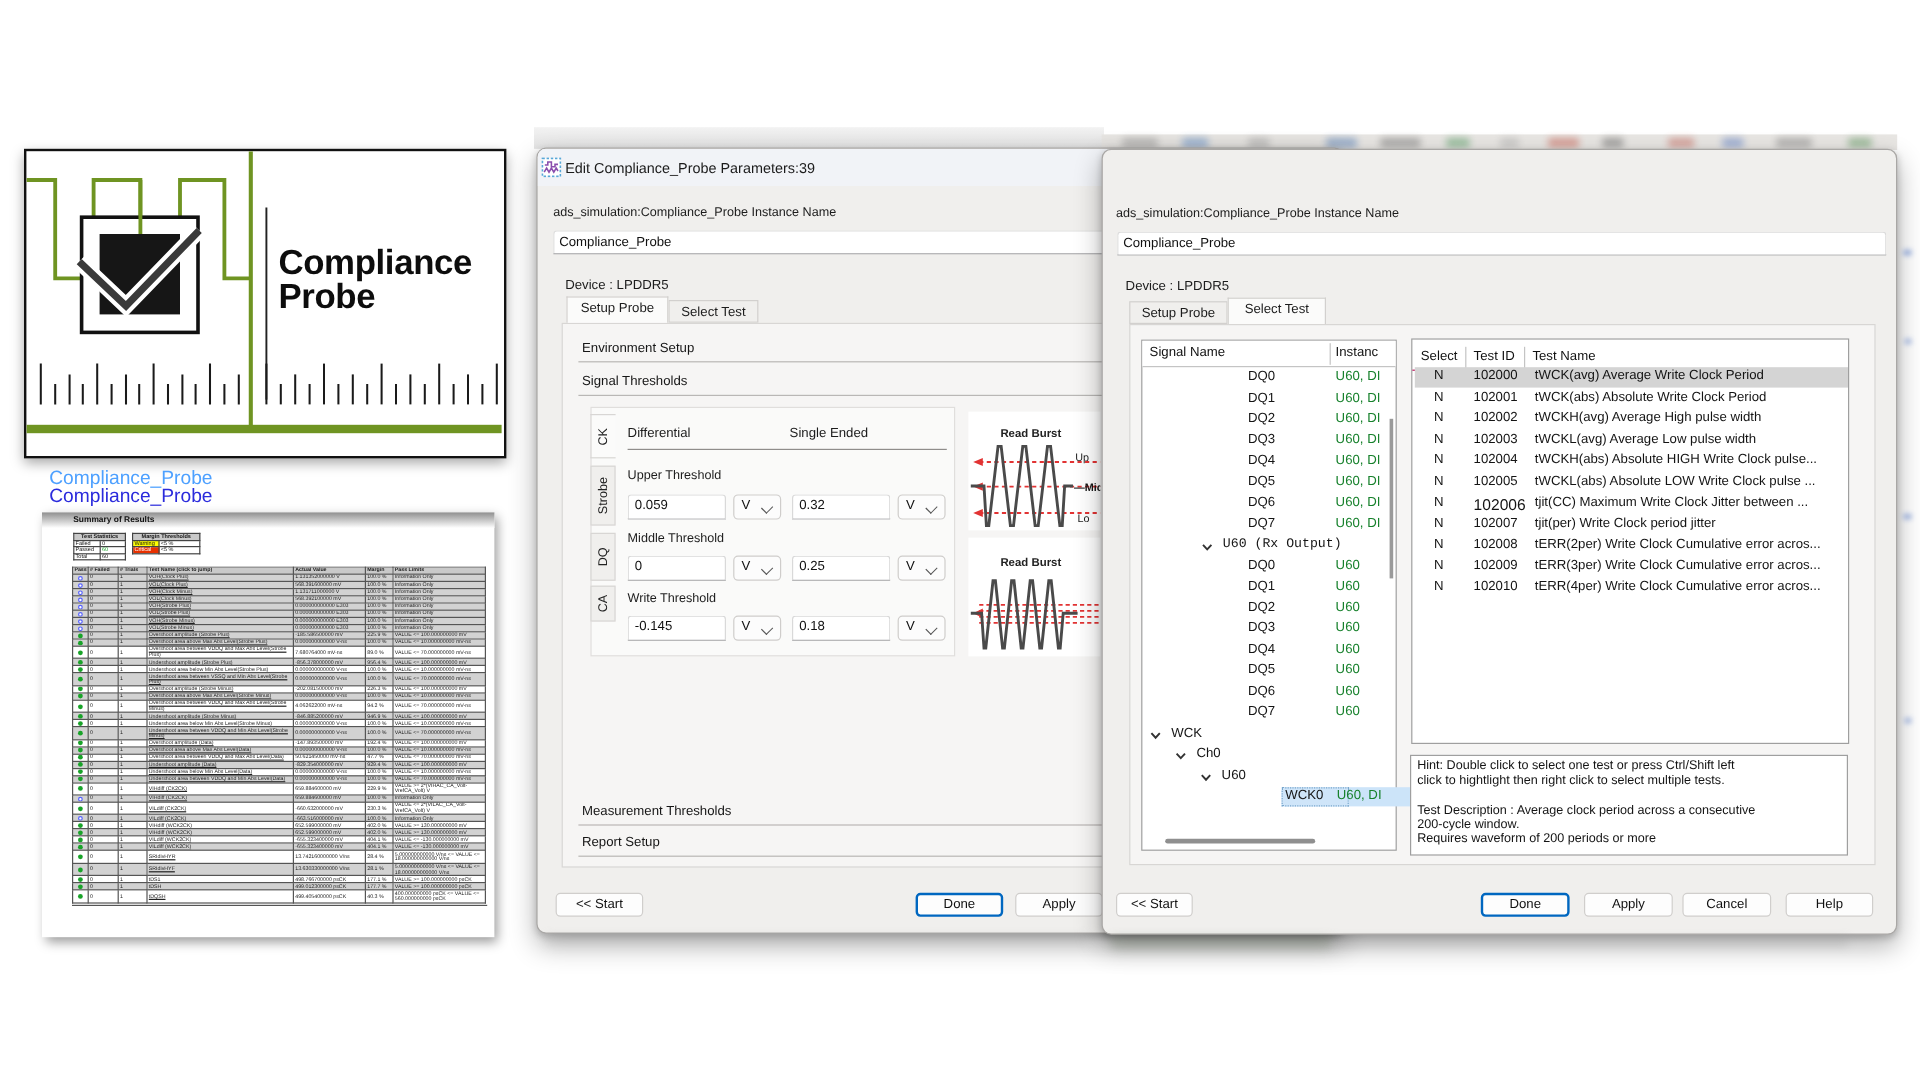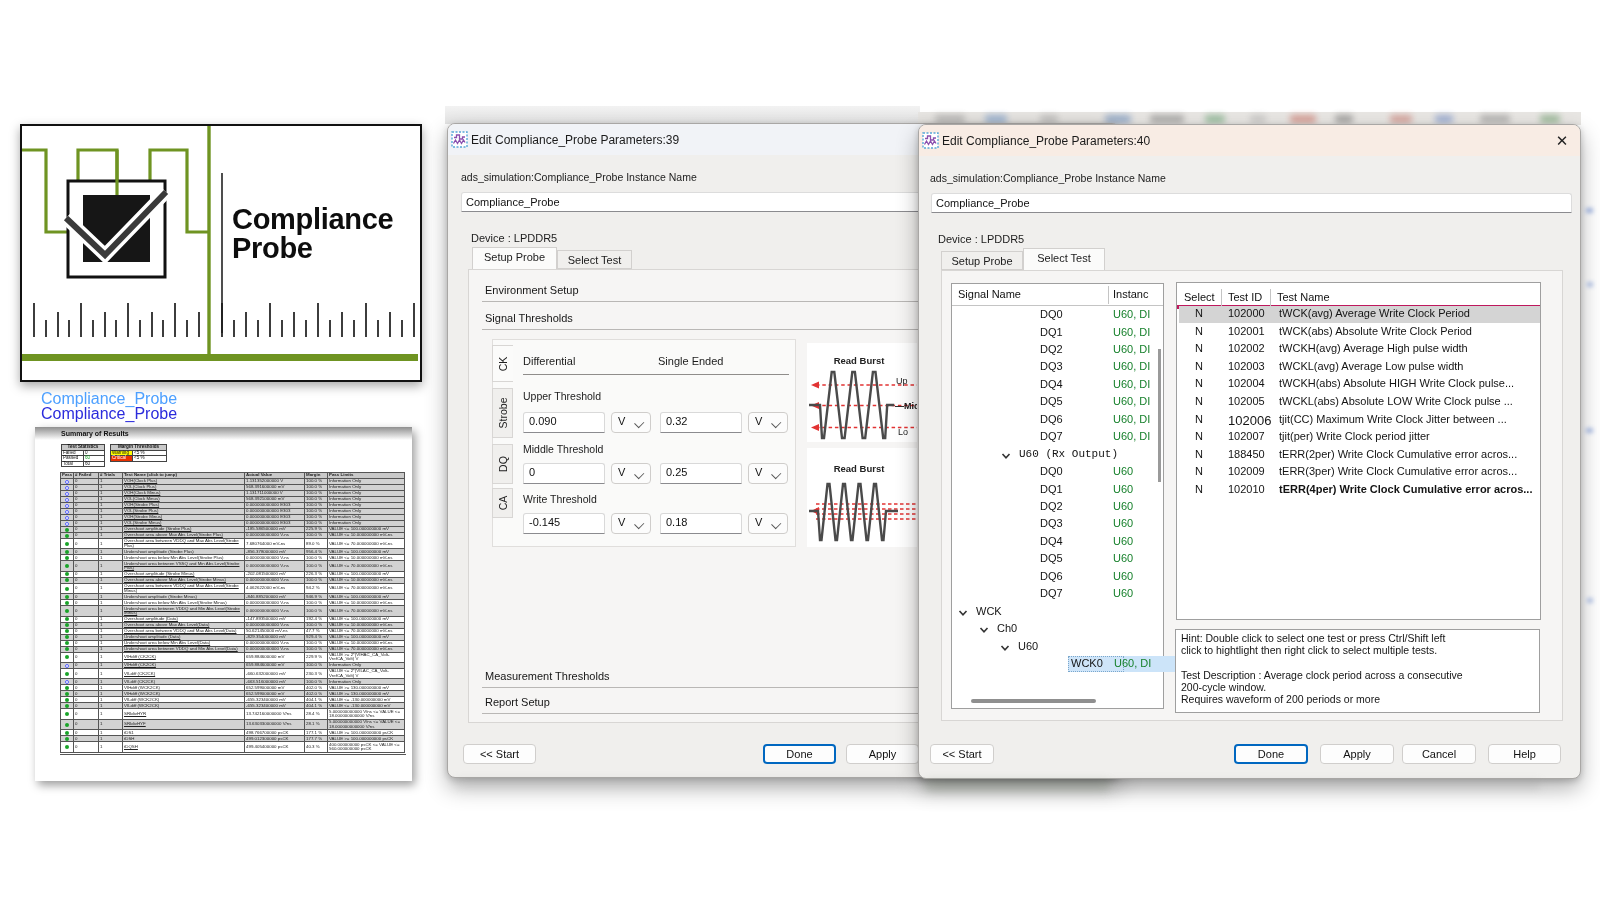--- a/index.html
+++ b/index.html
@@ -671,21 +671,21 @@
     <div class="vtab" style="top:320px; height:40px;">
       <span>DQ</span>
     </div>
     <div class="vtab" style="top:364px; height:30px;">
       <span>CA</span>
     </div>
     <div class="lbl" style="left:75px; top:231px; font-size:11px;">Differential</div>
     <div class="lbl" style="left:210px; top:231px; font-size:11px;">Single Ended</div>
     <div class="sline" style="left:75px; top:250px; width:266px; background:#8f8d8b;"></div>
     <div class="lbl" style="left:75px; top:266px;">Upper Threshold</div>
-    <div class="fld" style="left:75px; top:288px; width:82px; height:21px;">0.090</div>
+    <div class="fld" style="left:75px; top:288px; width:82px; height:21px;">0.059</div>
     <div class="cmb" style="left:163px; top:288px; width:40px; height:21px;">V</div>
     <div class="fld" style="left:212px; top:288px; width:82px; height:21px;">0.32</div>
     <div class="cmb" style="left:300px; top:288px; width:40px; height:21px;">V</div>
     <div class="lbl" style="left:75px; top:319px;">Middle Threshold</div>
     <div class="fld" style="left:75px; top:339px; width:82px; height:21px;">0</div>
     <div class="cmb" style="left:163px; top:339px; width:40px; height:21px;">V</div>
     <div class="fld" style="left:212px; top:339px; width:82px; height:21px;">0.25</div>
     <div class="cmb" style="left:300px; top:339px; width:40px; height:21px;">V</div>
     <div class="lbl" style="left:75px; top:369px;">Write Threshold</div>
     <div class="fld" style="left:75px; top:389px; width:82px; height:21px;">-0.145</div>
@@ -725,29 +725,20 @@
     <div class="sect" style="left:37px; top:546px;">Measurement Thresholds</div>
     <div class="sline" style="left:34px; top:563px; width:618px;"></div>
     <div class="sect" style="left:37px; top:572px;">Report Setup</div>
     <div class="sline" style="left:34px; top:589px; width:618px;"></div>
     <div class="btn" style="left:15px; top:620px; width:73px;">&lt;&lt; Start</div>
     <div class="btn def" style="left:315px; top:620px; width:73px;">Done</div>
     <div class="btn" style="left:398px; top:620px; width:73px;">Apply</div>
 </div>
 
 <div class="dlg" id="dlg40">
-  <div class="tbar">
-    <svg class="ticon" viewBox="0 0 17 17">
-      <rect x="1" y="1" width="15" height="15" fill="#fff" stroke="#58a8d8" stroke-width="1.4" stroke-dasharray="2,1.5"></rect>
-      <path d="M3,6.5 h2.5 v-2.5 h3 v4 h3 v-2 h2.5" fill="none" stroke="#8a4fae" stroke-width="1.3"></path>
-      <path d="M2.5,12.5 l2,-3.5 2,3.5 2,-3.5 2,3.5 2,-3.5 1.5,2.5" fill="none" stroke="#8a4fae" stroke-width="1.3"></path>
-    </svg>
-    <div class="ttext">Edit Compliance_Probe Parameters:40</div>
-    <div class="xbtn">✕</div>
-  </div>
   <div class="lbl" style="left:11px; top:47px;">ads_simulation:Compliance_Probe Instance Name</div>
     <div class="inp" style="left:12px; top:68px; width:641px; height:20px;">Compliance_Probe</div>
     <div class="lbl" style="left:19px; top:108px; font-size:11px;">Device : LPDDR5</div>
     <div class="tab off" style="left:22px; top:126px; width:82px;">Setup Probe</div>
     <div class="tab on" style="left:104px; top:123px; width:82px;">Select Test</div>
     <div class="pane" style="left:22px; top:145px; width:622px; height:451px; background:#f6f5f4;"></div>
     <div class="white" style="left:32px; top:158px; width:213px; height:426px;">
       <div style="position:absolute; left:0; top:0; width:100%; height:22px; background:#fff; border-bottom:1px solid #c4c4c4;">
         <span style="position:absolute; left:6px; top:4px; font-size:11px; color:#111;">Signal Name</span>
         <span style="position:absolute; left:161px; top:4px; font-size:11px; color:#111;">Instanc</span>
@@ -801,21 +792,21 @@
           <polyline points="1.5,3 5,6.8 8.5,3" fill="none" stroke="#333" stroke-width="1.6"></polyline>
         </svg></div>
       <div class="trow" style="left:66px; top:355.5px;">U60</div>
       <div style="position:absolute; left:116px; top:372.0px; width:118px; height:16px; background:#cce4f9;"></div>
       <div class="trow" style="left:116px; top:372.0px; width:56px; height:16px; background:#cfe5f9; border:1px dotted #7aa7cc; padding-left:2px;">WCK0</div>
       <div class="trow grn" style="left:162px; top:373.0px;">U60, DI</div>
       <div style="position:absolute; right:2px; top:65px; width:3px; height:133px; background:#9a9a9a;"></div>
       <div style="position:absolute; left:19px; top:415px; width:125px; height:4px; background:#8f8f8f; border-radius:2px;"></div>
     </div>
     <div class="white" style="left:257px; top:157px; width:365px; height:338px;">
-      <div style="position:absolute; left:0; top:4px; width:100%; height:22px; border-bottom:4px solid #be185d;">
+      <div style="position:absolute; left:0; top:4px; width:100%; height:22px; border-bottom:1px solid #be185d;">
         <span style="position:absolute; left:7px; top:4px; font-size:11px; color:#111;">Select</span>
         <span style="position:absolute; left:51px; top:4px; font-size:11px; color:#111;">Test ID</span>
         <span style="position:absolute; left:100px; top:4px; font-size:11px; color:#111;">Test Name</span>
         <span style="position:absolute; left:44px; top:2px; width:1px; height:18px; background:#c4c4c4;"></span>
         <span style="position:absolute; left:93px; top:2px; width:1px; height:18px; background:#c4c4c4;"></span>
       </div>
       <div style="position:absolute; left:2px; top:23.0px; width:361px; height:16.5px; background:#d4d4d4;">
         <span style="position:absolute; left:16px; font-size:11px; top:1px; color:#141414;">N</span>
         <span style="position:absolute; left:49px; font-size:11px; top:1px; color:#141414;">102000</span>
         <span style="position:absolute; left:100px; font-size:11px; top:1px; color:#141414; white-space:nowrap;">tWCK(avg) Average Write Clock Period</span>
@@ -850,32 +841,32 @@
         <span style="position:absolute; left:49px; font-size:13px; top:1px; color:#141414;">102006</span>
         <span style="position:absolute; left:100px; font-size:11px; top:1px; color:#141414; white-space:nowrap;">tjit(CC) Maximum Write Clock Jitter between ...</span>
       </div>
       <div style="position:absolute; left:2px; top:146.2px; width:361px; height:16.5px; ">
         <span style="position:absolute; left:16px; font-size:11px; top:1px; color:#141414;">N</span>
         <span style="position:absolute; left:49px; font-size:11px; top:1px; color:#141414;">102007</span>
         <span style="position:absolute; left:100px; font-size:11px; top:1px; color:#141414; white-space:nowrap;">tjit(per) Write Clock period jitter</span>
       </div>
       <div style="position:absolute; left:2px; top:163.8px; width:361px; height:16.5px; ">
         <span style="position:absolute; left:16px; font-size:11px; top:1px; color:#141414;">N</span>
-        <span style="position:absolute; left:49px; font-size:11px; top:1px; color:#141414;">188450</span>
+        <span style="position:absolute; left:49px; font-size:11px; top:1px; color:#141414;">102008</span>
         <span style="position:absolute; left:100px; font-size:11px; top:1px; color:#141414; white-space:nowrap;">tERR(2per) Write Clock Cumulative error acros...</span>
       </div>
       <div style="position:absolute; left:2px; top:181.4px; width:361px; height:16.5px; ">
         <span style="position:absolute; left:16px; font-size:11px; top:1px; color:#141414;">N</span>
         <span style="position:absolute; left:49px; font-size:11px; top:1px; color:#141414;">102009</span>
         <span style="position:absolute; left:100px; font-size:11px; top:1px; color:#141414; white-space:nowrap;">tERR(3per) Write Clock Cumulative error acros...</span>
       </div>
       <div style="position:absolute; left:2px; top:199.0px; width:361px; height:16.5px; ">
         <span style="position:absolute; left:16px; font-size:11px; top:1px; color:#141414;">N</span>
         <span style="position:absolute; left:49px; font-size:11px; top:1px; color:#141414;">102010</span>
-        <span style="position:absolute; left:100px; font-size:11px; top:1px; color:#141414; white-space:nowrap;font-weight:bold;">tERR(4per) Write Clock Cumulative error acros...</span>
+        <span style="position:absolute; left:100px; font-size:11px; top:1px; color:#141414; white-space:nowrap;">tERR(4per) Write Clock Cumulative error acros...</span>
       </div>
     </div>
     <div class="white" style="left:256px; top:504px; width:365px; height:84px; font-size:10.5px; color:#141414; line-height:12.3px; padding:2px 5px;">Hint: Double click to select one test or press Ctrl/Shift left<br>click to hightlight then right click to select multiple tests.<br><br>Test Description : Average clock period across a consecutive<br>200-cycle window.<br>Requires waveform of 200 periods or more</div>
     <div class="btn" style="left:11px; top:619px; width:64px;">&lt;&lt; Start</div>
     <div class="btn def" style="left:315px; top:619px; width:74px;">Done</div>
     <div class="btn" style="left:401px; top:619px; width:74px;">Apply</div>
     <div class="btn" style="left:483px; top:619px; width:74px;">Cancel</div>
     <div class="btn" style="left:569px; top:619px; width:73px;">Help</div>
 </div>
 

